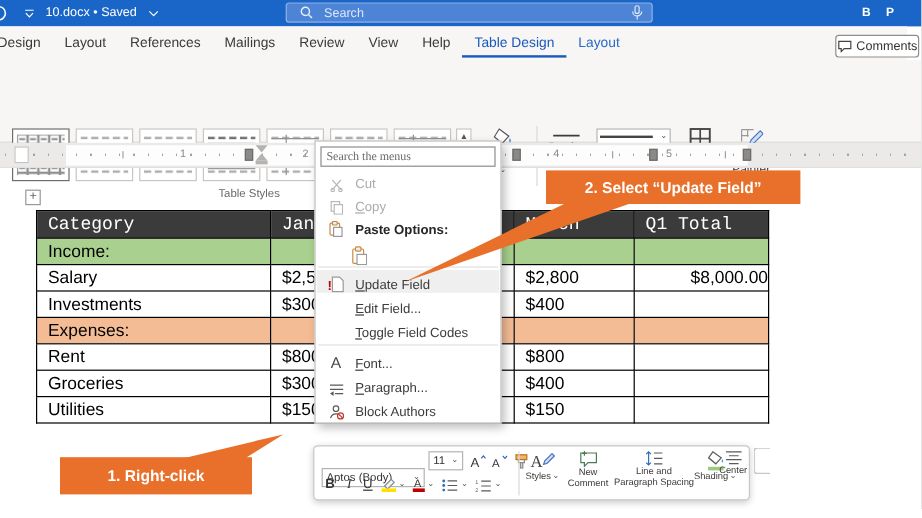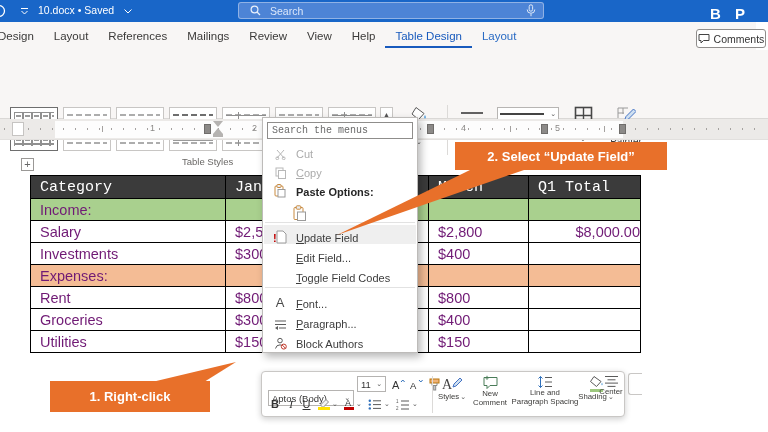--- a/index.html
+++ b/index.html
@@ -2,21 +2,21 @@
 <html><head>
 <meta charset="utf-8">
 <style>
   html,body{margin:0;padding:0;background:#cfcfcf;}
   #app{position:relative;width:768px;height:432px;background:#fff;overflow:hidden;
        font-family:"Liberation Sans",sans-serif;-webkit-font-smoothing:antialiased;}
   .abs{position:absolute;}
   
   .titlebar{left:0;top:0;width:768px;height:22px;background:#1966C8;color:#fff;}
   .tb-title{left:38px;top:4px;font-size:10.5px;color:#fff;}
-  .tb-initials{right:18px;top:5px;font-size:15px;font-weight:bold;letter-spacing:5px;color:#fff;}
+  .tb-initials{right:18px;top:5px;font-size:10px;font-weight:bold;letter-spacing:5px;color:#fff;}
   .searchpill{left:238px;top:2px;width:306px;height:17px;background:#4d84d6;border:1px solid rgba(255,255,255,.38);
       border-radius:3px;display:flex;align-items:center;box-sizing:border-box;}
   .searchpill input{background:transparent;border:none;outline:none;color:#eef4fd;font-size:10.5px;width:250px;
       font-family:"Liberation Sans",sans-serif;}
   .searchpill input::placeholder{color:#dce8fa;}
   
   .tabsrow{left:0;top:22px;width:768px;height:28px;background:#f8f6f5;display:flex;align-items:center;padding-left:0;}
   .tab{font-size:11.5px;color:#3b3a39;padding:6px 10px 7px 10px;white-space:nowrap;}
   .tab.ctx{color:#2a6bc4;}
   .tab.active{color:#185abd;border-bottom:2.5px solid #185abd;padding-bottom:4.5px;}
@@ -39,35 +39,35 @@
   
   .ruler{left:0;top:119px;width:768px;height:21px;background:#eceae8;border-bottom:1px solid #e2e0de;box-sizing:border-box;}
   .ruler-active{left:55px;top:121px;width:568px;height:17px;background:#fdfdfd;}
   .rticks{left:4px;top:128px;width:760px;height:2px;
       background:repeating-linear-gradient(to right,#a5a2a0 0 1px,transparent 1px 11.9px);}
   .rnum{top:123px;font-size:9px;color:#8a8886;}
   .rmid{top:126px;width:1px;height:6px;background:#a5a2a0;}
   .rmark{top:124px;width:7px;height:10px;background:#8c8a88;border:1px solid #6f6d6b;box-sizing:border-box;}
   
   table.doctable{position:absolute;left:30px;top:175px;border-collapse:collapse;table-layout:fixed;z-index:1;}
-  table.doctable td{border:1px solid #000;font-size:14.5px;color:#701a75;padding:0 0 0 9px;height:21px;
+  table.doctable td{border:1px solid #000;font-size:14.5px;color:#000000;padding:0 0 0 9px;height:21px;
       white-space:nowrap;overflow:hidden;}
   table.doctable tr.thead td{background:#3B3B3B;color:#fff;height:22px;font-size:15px;font-family:Liberation Mono, monospace;}
   tr.r-income td{background:#A9D08E;}
   tr.r-expenses td{background:#F4BC95;}
   tr.r-balance td{background:#E2EFD9;}
   td.num-r{text-align:right;padding:0 7px 0 0;}
   .selval{background:#bcbcbc;padding:0 1px;}
   .tablehandle{left:21px;top:158px;width:13px;height:13px;border:1px solid #9a9896;background:#fff;box-sizing:border-box;
       color:#666;font-size:11px;line-height:10px;text-align:center;z-index:1;}
   
   .ctxmenu{left:262px;top:117px;width:156px;height:236px;background:#fff;border:1px solid #bdbbb9;box-sizing:border-box;
       box-shadow:3px 4px 8px rgba(0,0,0,.28);z-index:10;}
   .ctxsearch{position:absolute;left:4px;top:4px;width:146px;height:17px;border:1px solid #8f8d8b;box-sizing:border-box;
-      font-size:10px;color:#555;padding:0 4px;outline:none;font-family:Liberation Mono, monospace;}
+      font-size:10px;color:#555;padding:0 4px;outline:none;font-family:Liberation Serif, serif;}
   .ctxsearch::placeholder{color:#6a6a6a;}
   .mi{position:absolute;left:1px;width:152px;height:19px;display:flex;align-items:flex-end;}
   .mi.hover{background:#efefef;}
   .mic{width:20px;margin-left:6px;display:flex;justify-content:center;align-items:center;flex:none;}
   .mil{font-size:11px;color:#3c3c3c;margin-left:6px;display:block;}
   .mil.dis{color:#ababab;}
   .mil.bold{font-weight:bold;color:#262626;}
   .akf::first-letter{text-decoration:underline;}
   .msep{position:absolute;left:2px;width:150px;height:1px;background:#e2e2e2;}
   

